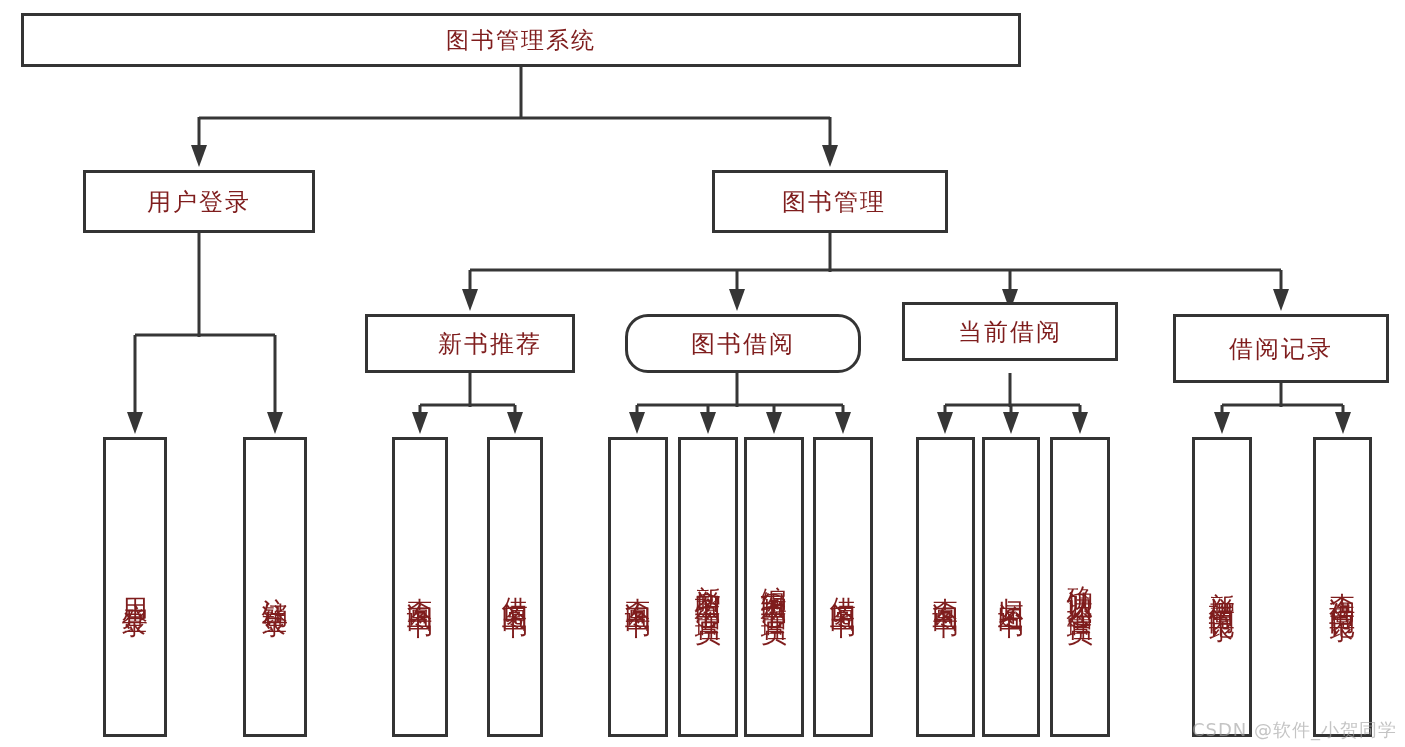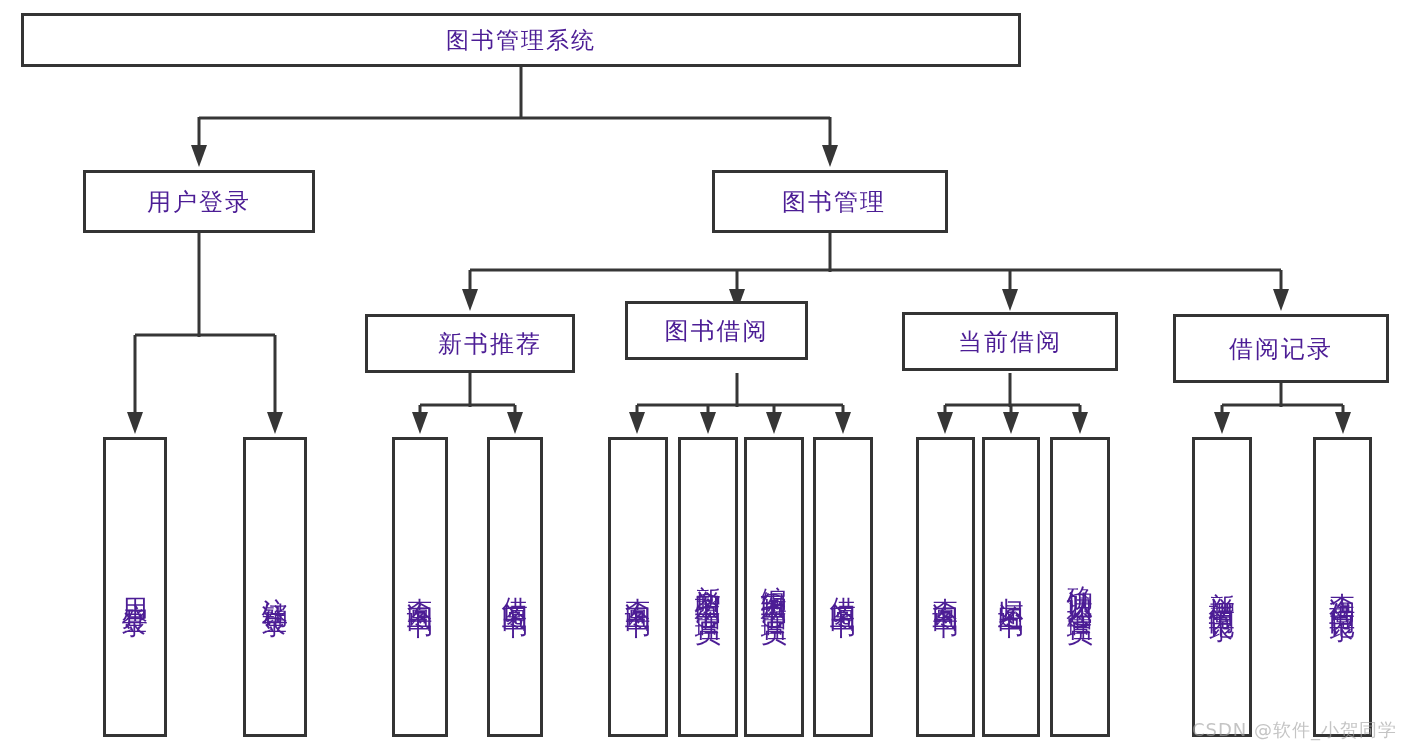--- a/index.html
+++ b/index.html
@@ -16,21 +16,21 @@
   svg.connectors path { stroke: #363636; stroke-width: 3; fill: none; }
   svg.connectors polygon { fill: #363636; }
   .node {
     position: absolute;
     background: #ffffff;
     border: 3px solid #343434;
     display: flex;
     align-items: center;
     justify-content: center;
     z-index: 2;
-    color: #4c1d95;
+    color: #7f1d1d;
     text-align: right;
   }
   .hbox { font-size: 24px; letter-spacing: 2px; }
   .hbox.root { font-size: 23px; }
   .vbox {
     writing-mode: vertical-rl;
     font-size: 26px;
     letter-spacing: 5px;
     line-height: 1.1;
   }
@@ -86,22 +86,22 @@
     <polygon points="1214,412 1230,412 1222,434"></polygon>
     <polygon points="1335,412 1351,412 1343,434"></polygon>
   </svg>
 
   <div class="node hbox root" style="left:21px; top:13px; width:1000px; height:54px;">图书管理系统</div>
 
   <div class="node hbox" style="left:83px; top:170px; width:232px; height:63px;">用户登录</div>
   <div class="node hbox" style="left:712px; top:170px; width:236px; height:63px;padding-left:8px;">图书管理</div>
 
   <div class="node hbox" style="left:365px; top:314px; width:210px; height:59px;padding-left:40px;">新书推荐</div>
-  <div class="node hbox" style="left:625px; top:301px; width:183px; height:59px;">图书借阅</div>
-  <div class="node hbox" style="left:902px; top:312px; width:216px; height:59px;">当前借阅</div>
+  <div class="node hbox" style="left:625px; top:314px; width:236px; height:59px;border-radius:23px;">图书借阅</div>
+  <div class="node hbox" style="left:902px; top:302px; width:216px; height:59px;">当前借阅</div>
   <div class="node hbox" style="left:1173px; top:314px; width:216px; height:69px;">借阅记录</div>
 
   <div class="node vbox" style="left:103px; top:437px; width:64px; height:300px;">用户登录</div>
   <div class="node vbox" style="left:243px; top:437px; width:64px; height:300px;">注销登录</div>
 
   <div class="node vbox" style="left:392px; top:437px; width:56px; height:300px;">查询图书</div>
   <div class="node vbox" style="left:487px; top:437px; width:56px; height:300px;">借阅图书</div>
 
   <div class="node vbox" style="left:608px; top:437px; width:60px; height:300px;">查询图书</div>
   <div class="node vbox" style="left:678px; top:437px; width:60px; height:300px;">新增图书（管理员）</div>

